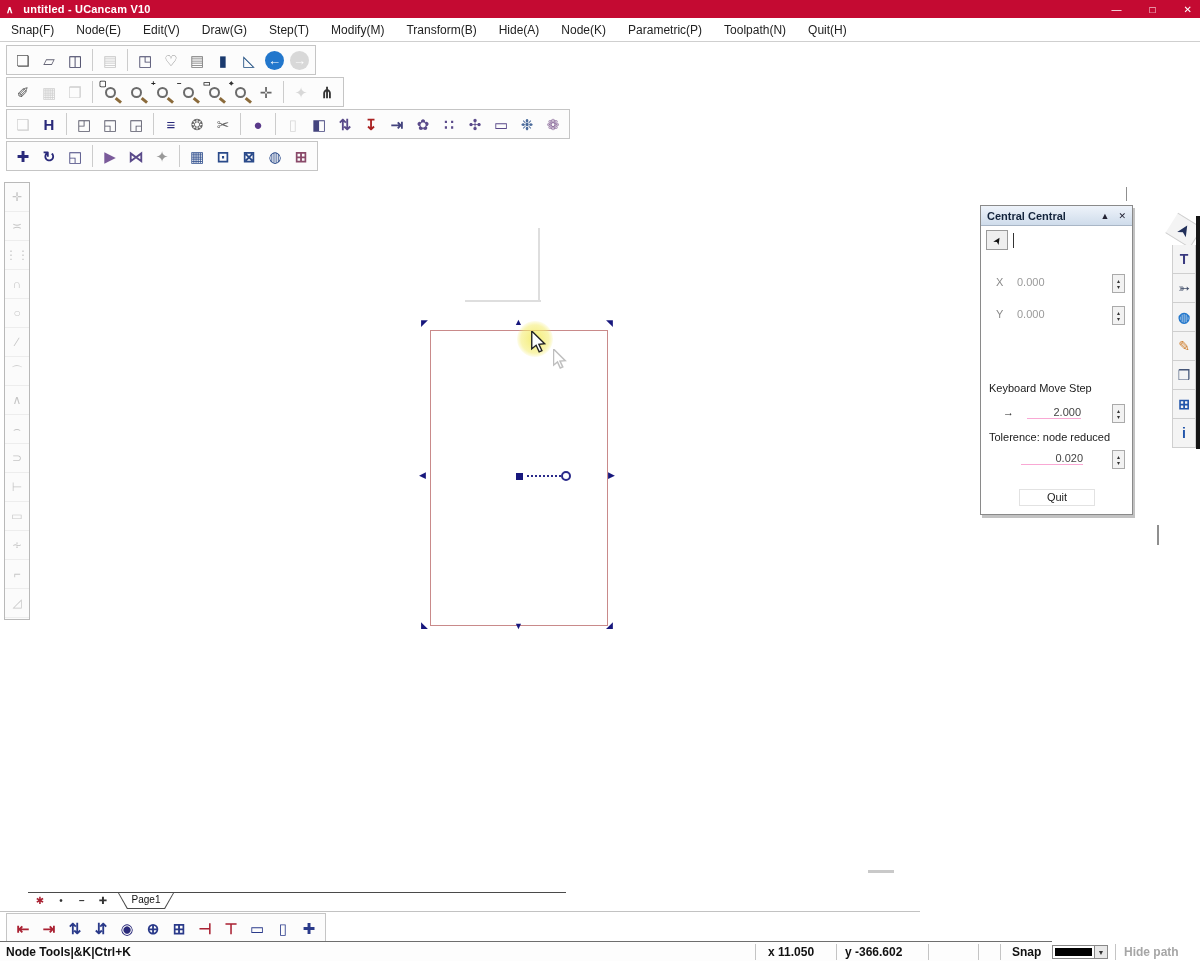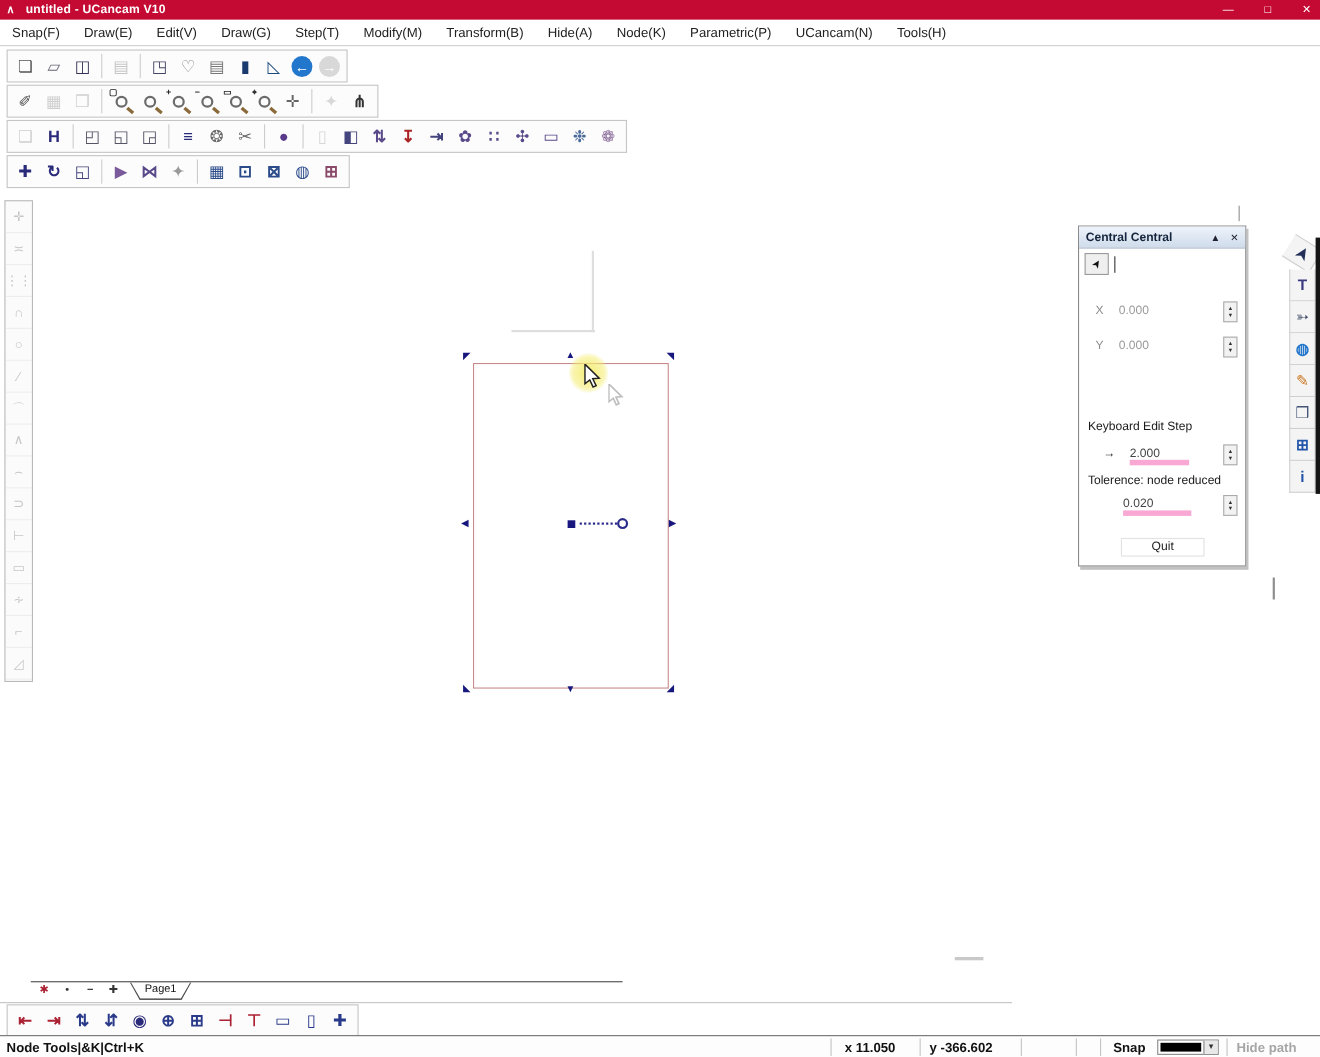--- a/index.html
+++ b/index.html
@@ -66,36 +66,36 @@
   #dc-header .hbtn { font-size:9px; color:#223; margin-left:9px; }
   #dc-tabrow { height:28px; display:flex; align-items:center; padding:3px 5px; }
   #dc-tab { width:22px; height:20px; border:1px solid #9a9a9a; background:#efefef;
     display:flex; align-items:center; justify-content:center; font-size:10px; color:#111; }
   #dc-tab .cur { display:inline-block; transform:rotate(-58deg); }
   #dc-caret { width:1px; height:15px; background:#333; margin-left:5px; }
   .dc-row { position:absolute; left:0; width:153px; height:20px; }
   .dc-lbl { position:absolute; color:#8a8a8a; font-size:11px; }
   .dc-val { position:absolute; color:#9a9a9a; font-size:11px; }
   .dc-text { position:absolute; color:#1a1a1a; font-size:11px; white-space:nowrap; }
-  .dc-field { position:absolute; border-bottom:5px solid #f9a8d4; text-align:left; color:#444; font-size:11px; }
+  .dc-field { position:absolute; border-bottom:1px solid #f9a8d4; text-align:right; color:#444; font-size:11px; }
   .spin { position:absolute; width:13px; height:19px; border:1px solid #aaa; background:#f2f2f2;
     display:flex; flex-direction:column; align-items:center; justify-content:center; }
   .spin i { font-style:normal; font-size:6px; line-height:6px; color:#333; }
   #dc-quit { position:absolute; left:38px; top:283px; width:76px; height:17px; background:#fff;
     border:1px solid #e2e2e2; text-align:center; font-size:11px; color:#222; line-height:15px; }
   
   #page-line { position:absolute; left:28px; top:892px; width:538px; height:1px; background:#4a4a4a; }
   #page-icons { position:absolute; left:34px; top:894px; display:flex; gap:9px; align-items:center; height:14px; }
   #page-icons .tbtn { width:12px; height:12px; font-size:10px; }
   #page-tab-outer { position:absolute; left:118px; top:893px; width:56px; height:16px; background:#4a4a4a;
     clip-path:polygon(0 0,100% 0,84% 100%,16% 100%); }
   #page-tab-inner { position:absolute; left:119px; top:893px; width:54px; height:15px; background:#fff;
     clip-path:polygon(0 0,100% 0,84% 100%,16% 100%); text-align:center; font-size:10px; line-height:13px; color:#111; }
   
-  #statusbar { position:absolute; left:0; top:941px; width:1200px; height:20px;
+  #statusbar { position:absolute; left:0; top:941px; width:1052px; height:20px;
     border-top:1px solid #6e6e6e; background:#fdfdfd; font-size:12px; }
   #statusbar .cellsep { position:absolute; top:2px; width:1px; height:16px; background:#c4c4c4; }
   .sb-text { position:absolute; top:3px; font-weight:bold; color:#111; white-space:nowrap; }
   #sb-combo { position:absolute; left:1052px; top:3px; width:56px; height:14px; border:1px solid #888;
     background:#fff; display:flex; }
   #sb-combo .swatch { flex:1; background:#000; margin:2px; }
   #sb-combo .drop { width:13px; border-left:1px solid #888; background:#e8e8e8;
     font-size:7px; display:flex; align-items:center; justify-content:center; color:#333; }
   #sb-hide { color:#a6a6a6 !important; }
 </style>
@@ -109,31 +109,31 @@
     <span class="ttl">untitled - UCancam V10</span>
     <span class="winbtns">
       <span>—</span>
       <span>□</span>
       <span>✕</span>
     </span>
   </div>
 
   <div id="menubar">
     <span>Snap(F)</span>
-    <span>Draw(E)</span>
+    <span>Node(E)</span>
     <span>Edit(V)</span>
     <span>Draw(G)</span>
     <span>Step(T)</span>
     <span>Modify(M)</span>
     <span>Transform(B)</span>
     <span>Hide(A)</span>
     <span>Node(K)</span>
     <span>Parametric(P)</span>
-    <span>UCancam(N)</span>
-    <span>Tools(H)</span>
+    <span>Toolpath(N)</span>
+    <span>Quit(H)</span>
   </div>
 
   <div class="tstrip" style="left:6px; top:45px;">
       <span class="tbtn" style="color: rgb(85, 85, 85);">❏</span>
       <span class="tbtn" style="color: rgb(102, 102, 119);">▱</span>
       <span class="tbtn" style="color: rgb(51, 51, 85);">◫</span>
       <span class="tsep"></span>
       <span class="tbtn dis" style="color: rgb(153, 153, 153);">▤</span>
       <span class="tsep"></span>
       <span class="tbtn" style="color: rgb(68, 68, 102);">◳</span>
@@ -289,21 +289,21 @@
     </div>
     <div class="dc-row" style="top:102px;">
       <span class="dc-lbl" style="left:15px;">Y</span>
       <span class="dc-val" style="left:36px;">0.000</span>
       <span class="spin" style="right:9px; top:-2px;">
         <i>▴</i>
         <i>▾</i>
       </span>
     </div>
 
-    <span class="dc-text" style="left:8px; top:176px;">Keyboard Edit Step</span>
+    <span class="dc-text" style="left:8px; top:176px;">Keyboard Move Step</span>
     <div class="dc-row" style="top:200px;">
       <span class="dc-text" style="left:22px;">→</span>
       <span class="dc-field" style="left:46px; width:54px;">2.000</span>
       <span class="spin" style="right:9px; top:-2px;">
         <i>▴</i>
         <i>▾</i>
       </span>
     </div>
 
     <span class="dc-text" style="left:8px; top:225px;">Tolerence: node reduced</span>

